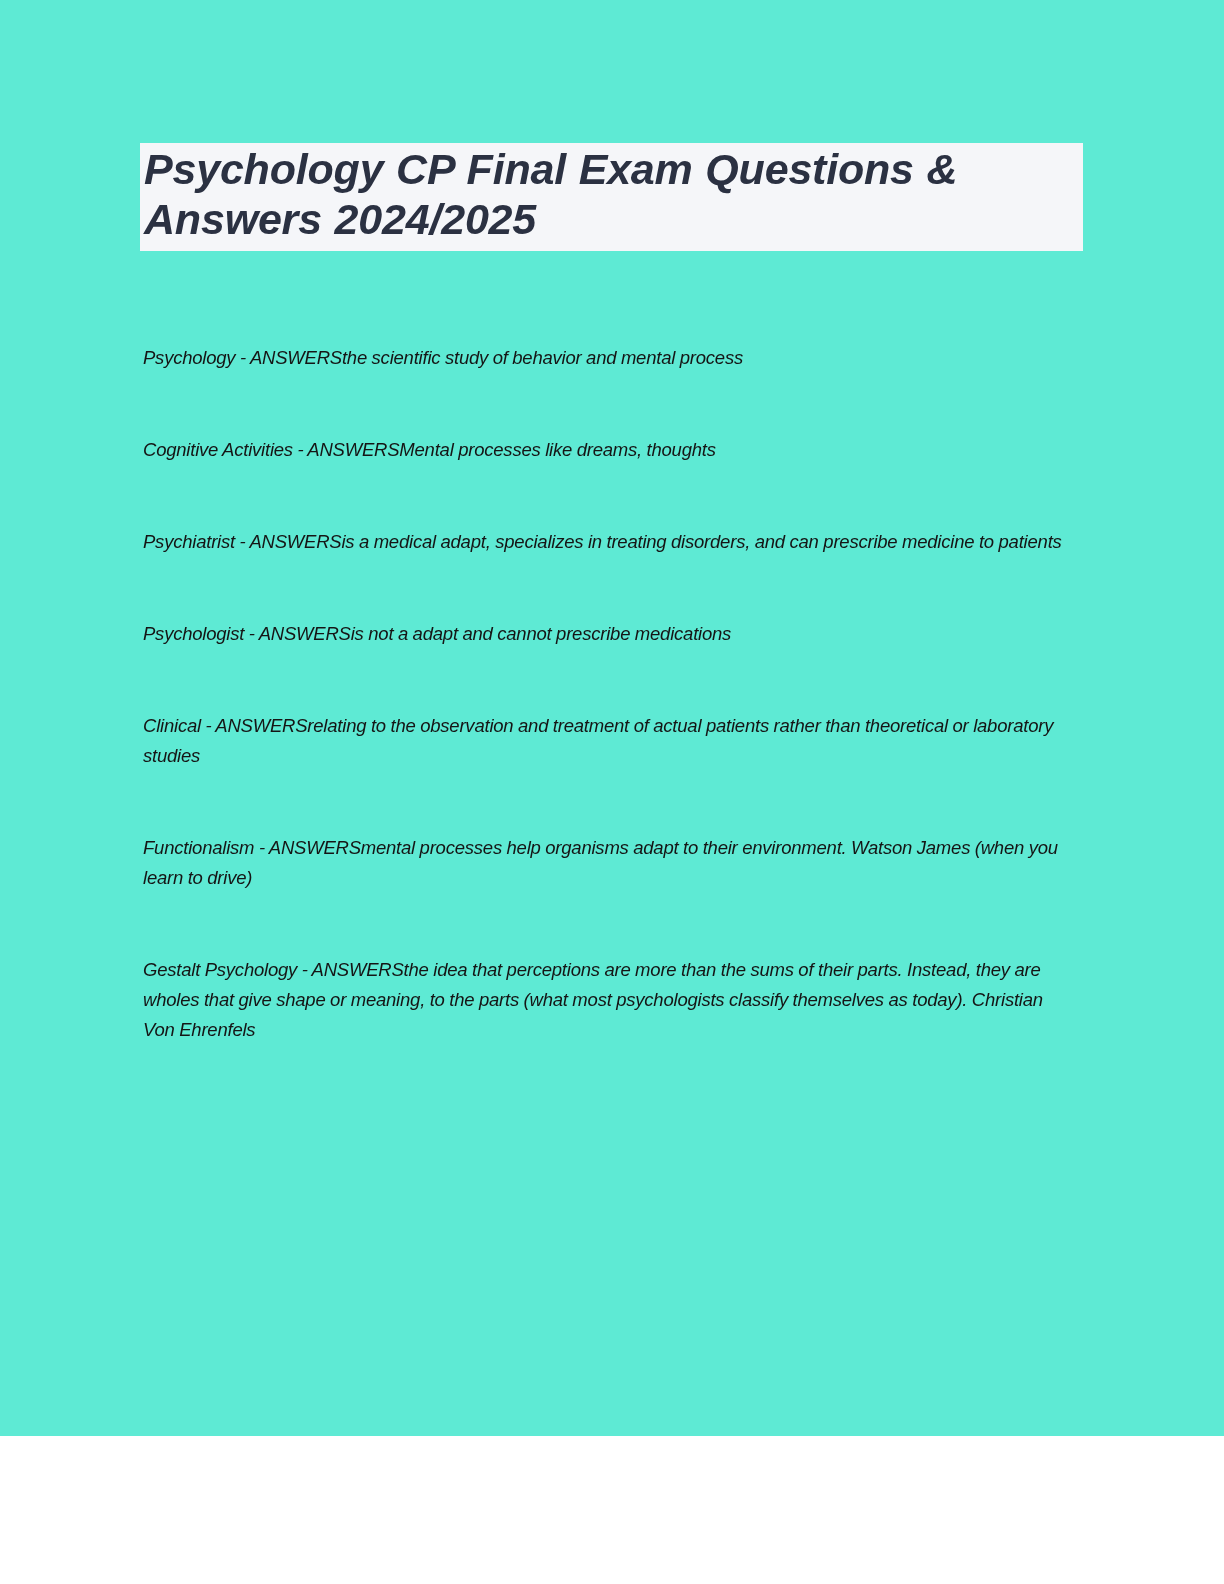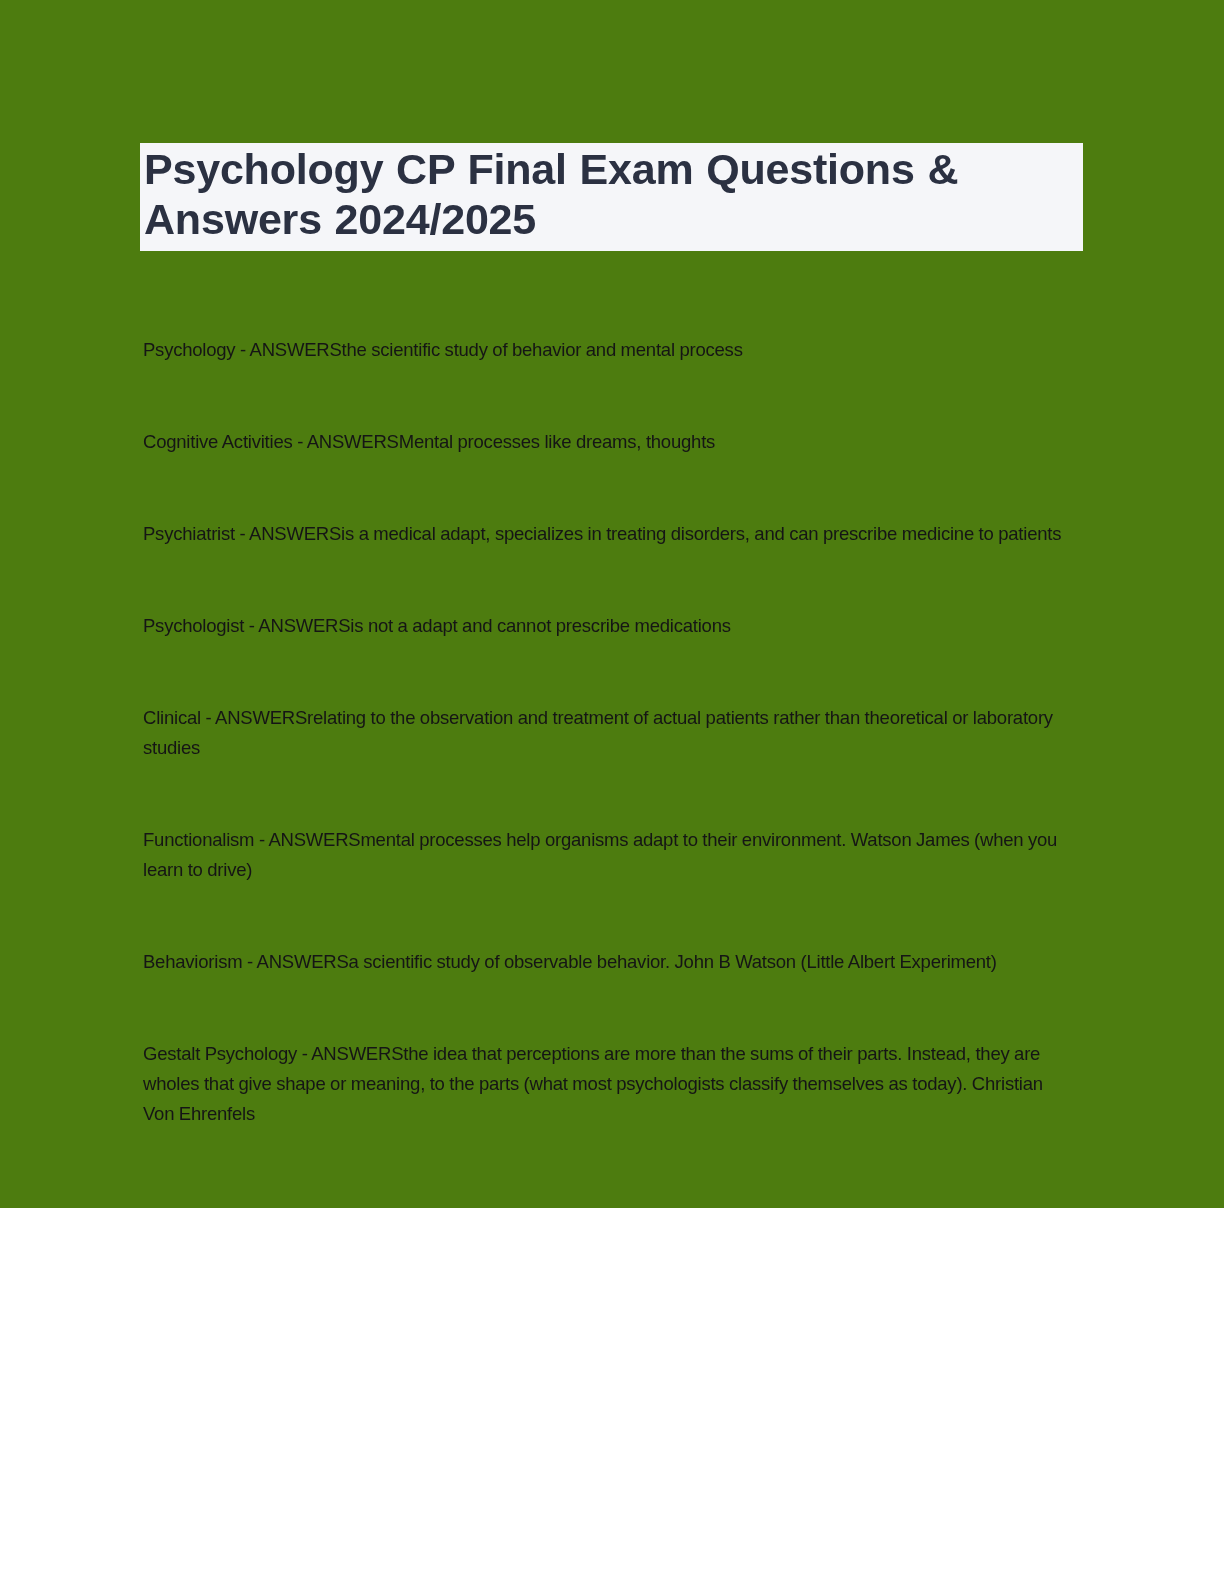--- a/index.html
+++ b/index.html
@@ -10,23 +10,24 @@
   body {
     width: 1224px;
     height: 1584px;
     font-family: "Liberation Sans", sans-serif;
     -webkit-font-smoothing: antialiased;
   }
 
   .page {
     position: relative;
     width: 1224px;
-    height: 1208px;
-    background: #4d7c0f;
+    height: 1436px;
+    background: #5eead4;
     overflow: hidden;
+    font-style: italic;
   }
 
   
   .title-band {
     position: absolute;
     left: 140px;
     top: 143px;
     width: 943px;
     background: #f5f6f9;
     padding: 2px 0 6px 0;
@@ -41,21 +42,21 @@
     font-weight: bold;
     color: #2b3142;
     letter-spacing: -0.2px;
     word-spacing: 1px;
   }
 
   
   .body-content {
     position: absolute;
     left: 143px;
-    top: 335px;
+    top: 343px;
     width: 932px;
   }
 
   .qa-entry {
     font-family: "Liberation Sans", sans-serif;
     font-size: 18.5px;
     line-height: 30px;
     color: #151515;
     margin: 0 0 62px 0;
     text-align: left;
@@ -75,17 +76,16 @@
     <h1 class="doc-title">Psychology CP Final Exam Questions &amp; Answers 2024/2025</h1>
   </div>
 
   <div class="body-content">
     <p class="qa-entry">Psychology - ANSWERSthe scientific study of behavior and mental process</p>
     <p class="qa-entry">Cognitive Activities - ANSWERSMental processes like dreams, thoughts</p>
     <p class="qa-entry">Psychiatrist - ANSWERSis a medical adapt, specializes in treating disorders, and can prescribe medicine to patients</p>
     <p class="qa-entry">Psychologist - ANSWERSis not a adapt and cannot prescribe medications</p>
     <p class="qa-entry">Clinical - ANSWERSrelating to the observation and treatment of actual patients rather than theoretical or laboratory studies</p>
     <p class="qa-entry">Functionalism - ANSWERSmental processes help organisms adapt to their environment. Watson James (when you learn to drive)</p>
-    <p class="qa-entry">Behaviorism - ANSWERSa scientific study of observable behavior. John B Watson (Little Albert Experiment)</p>
     <p class="qa-entry">Gestalt Psychology - ANSWERSthe idea that perceptions are more than the sums of their parts. Instead, they are wholes that give shape or meaning, to the parts (what most psychologists classify themselves as today). Christian Von Ehrenfels</p>
   </div>
 
 </div>
 
 </body></html>

